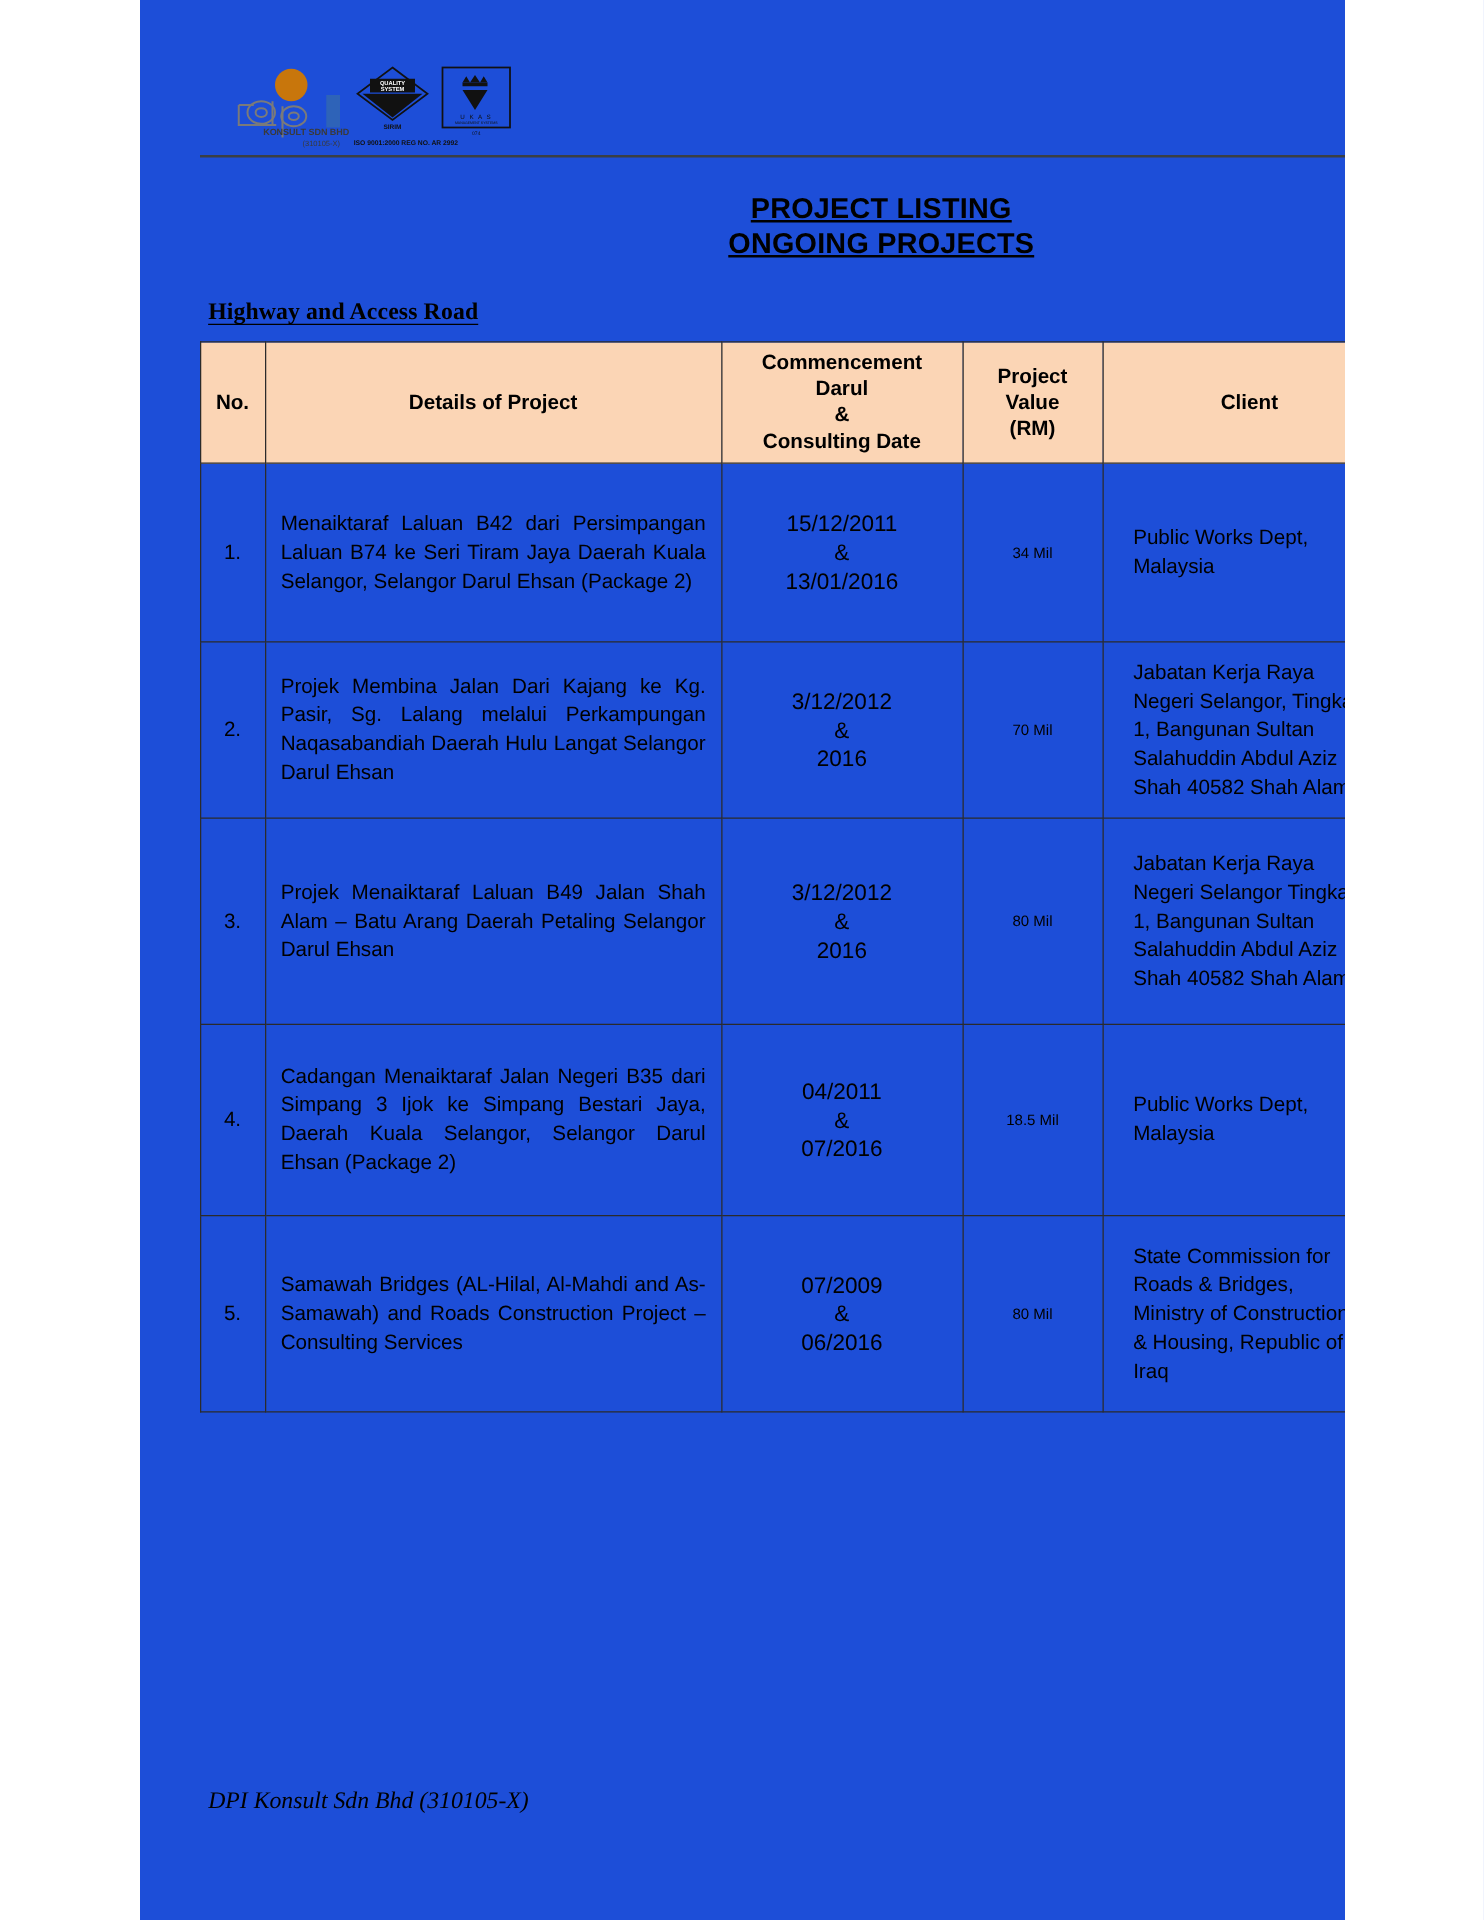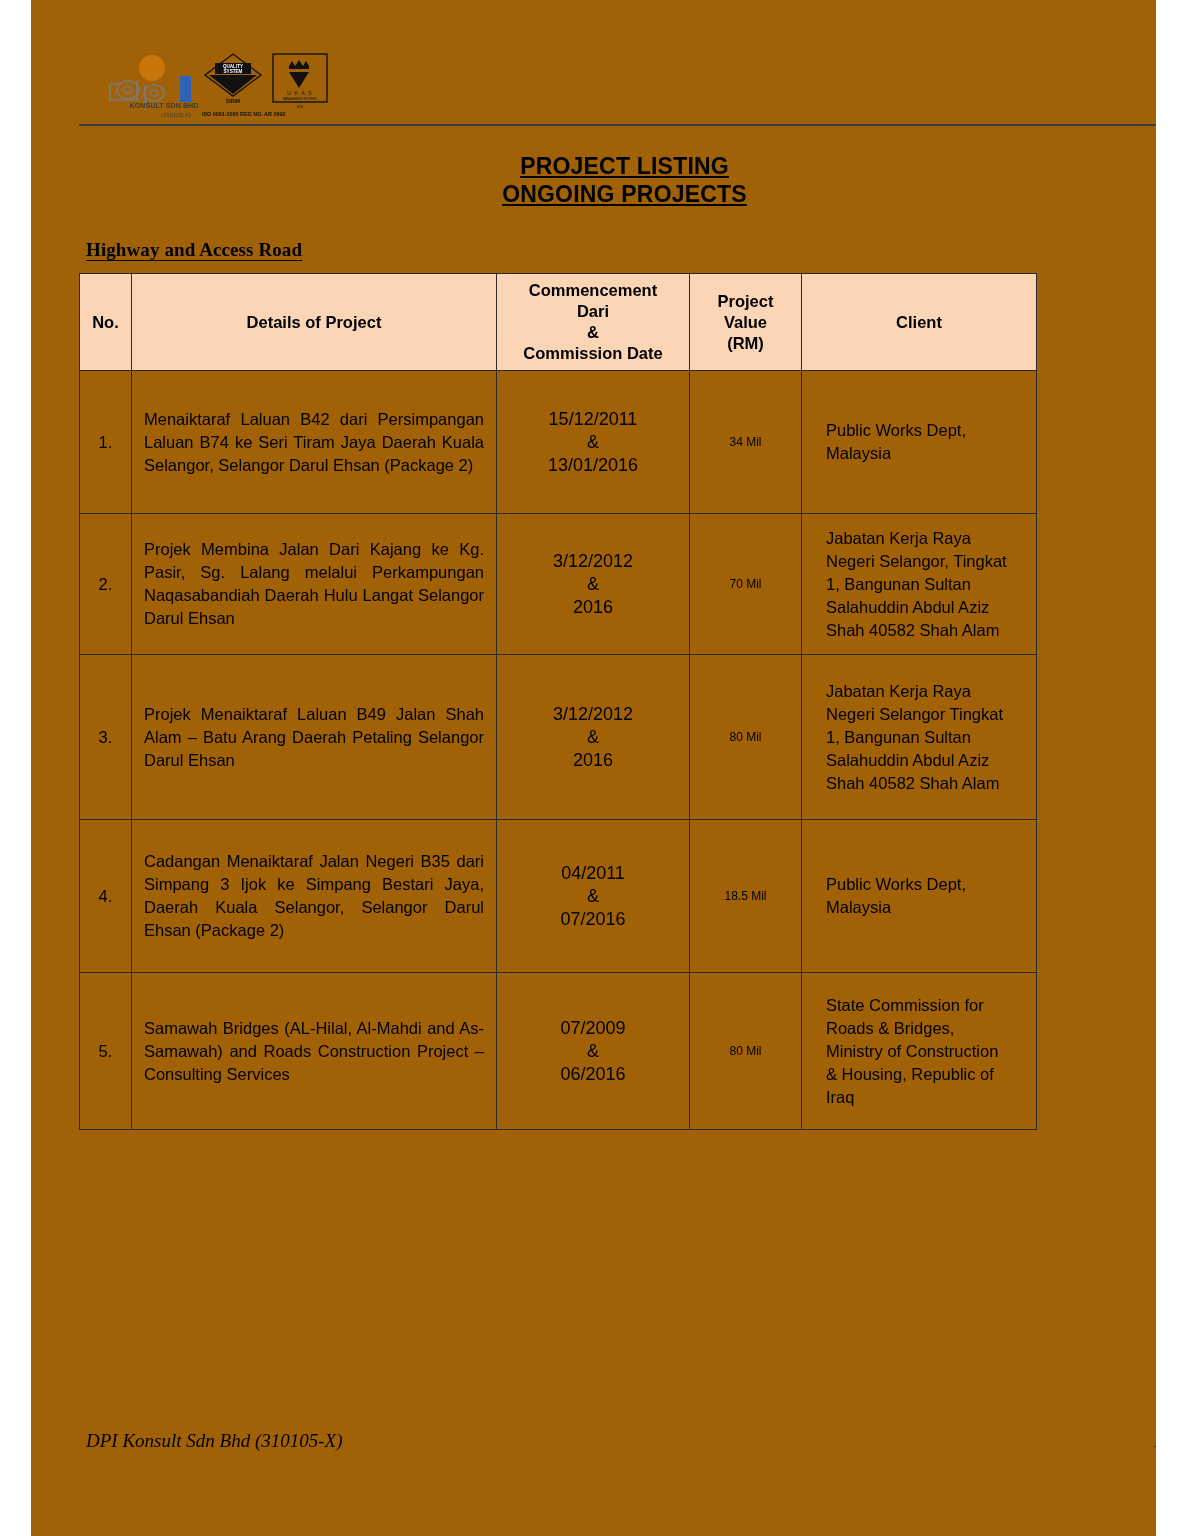--- a/index.html
+++ b/index.html
@@ -6,24 +6,24 @@
     margin: 0;
     padding: 0;
     background: #ffffff;
   }
   body {
     font-family: "Liberation Sans", sans-serif;
     color: #000000;
   }
   .page {
     position: relative;
-    width: 1125px;
+    width: 964px;
     height: 1536px;
     margin: 0 auto;
-    background: #a16207;
+    background: #1d4ed8;
     overflow: hidden;
   }
 
   
   .letterhead {
     position: absolute;
     left: 48px;
     top: 30px;
     width: 1090px;
     height: 95px;
@@ -240,23 +240,23 @@
       <col class="col-date">
       <col class="col-val">
       <col class="col-client">
     </colgroup>
     <thead>
       <tr>
         <th>No.</th>
         <th>Details of Project</th>
         <th class="th-multiline">
           <span>Commencement</span>
-          <span>Dari</span>
-          <span>&amp;</span>
-          <span>Commission Date</span>
+          <span>Darul</span>
+          <span>&amp;</span>
+          <span>Consulting Date</span>
         </th>
         <th class="th-multiline">
           <span>Project</span>
           <span>Value</span>
           <span>(RM)</span>
         </th>
         <th>Client</th>
       </tr>
     </thead>
     <tbody>

